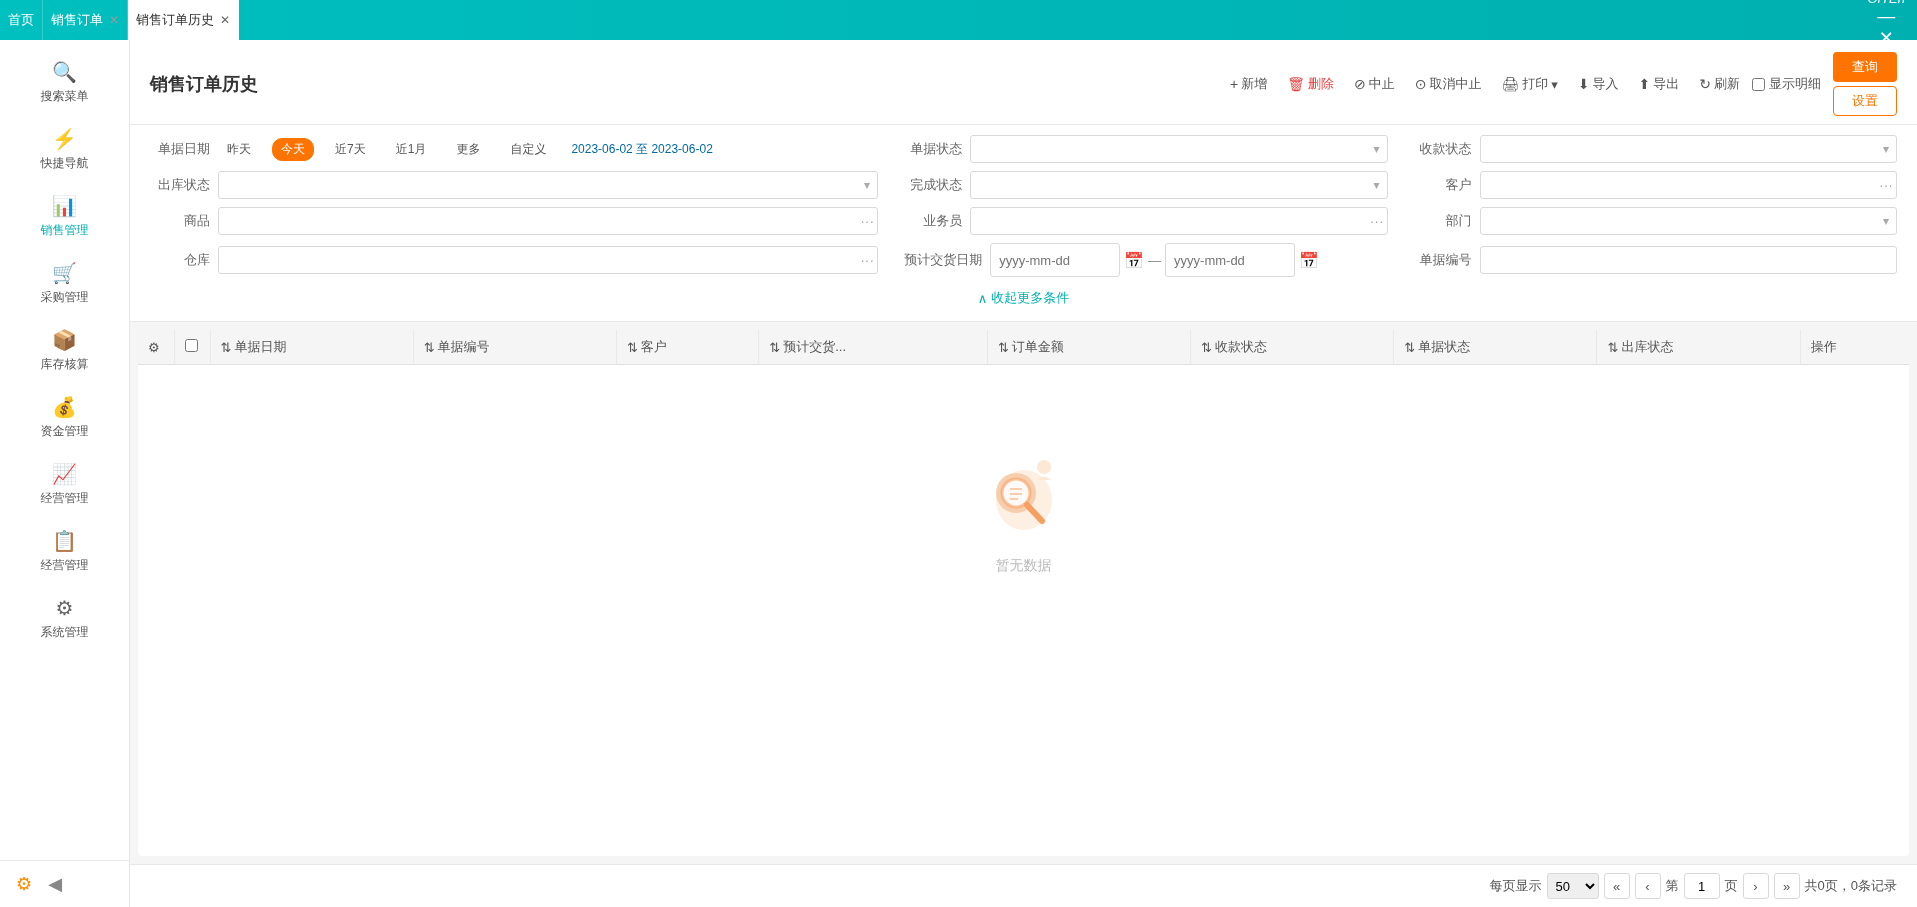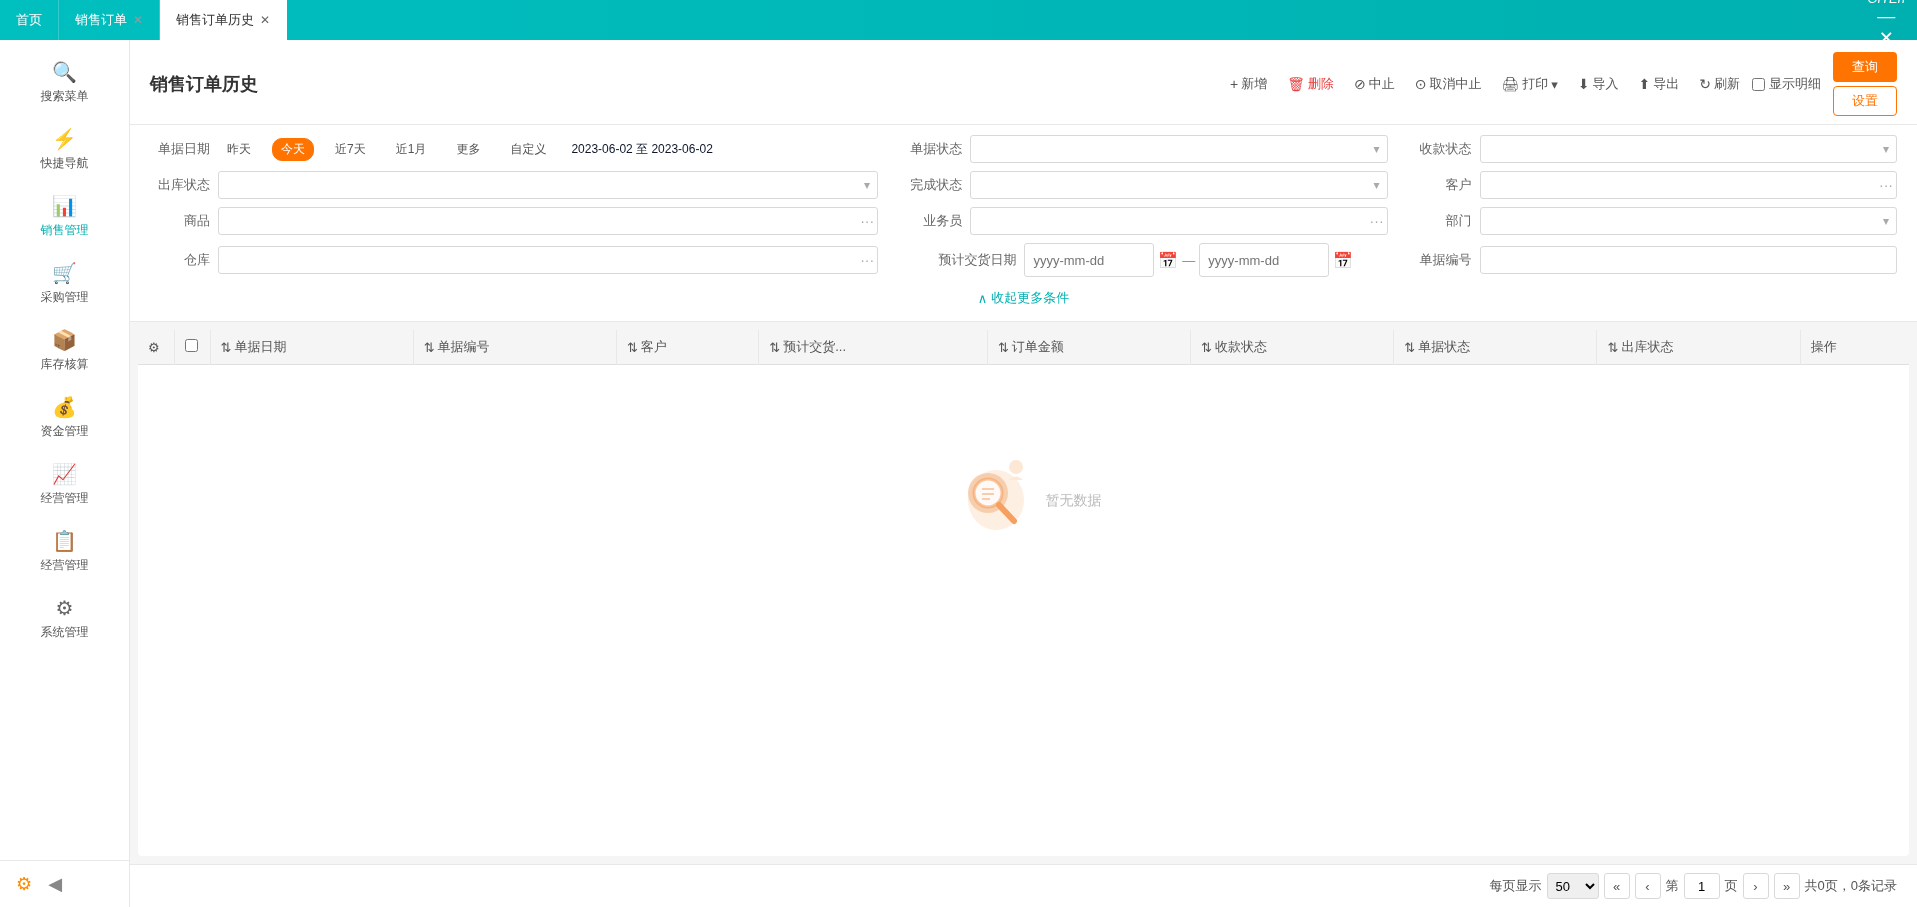--- a/index.html
+++ b/index.html
@@ -11,21 +11,21 @@
       background: linear-gradient(90deg, #00bfbf 0%, #00b0b0 100%);
       display: flex;
       align-items: center;
       padding: 0 0;
       flex-shrink: 0;
     }
     .tab-item {
       height: 40px;
       display: flex;
       align-items: center;
-      padding: 0 16px;
+      padding: 0 8px;
       font-size: 13px;
       color: #fff;
       cursor: pointer;
       white-space: nowrap;
       border-right: 1px solid rgba(255,255,255,0.2);
     }
     .tab-item.active {
       background: #fff;
       color: #333;
     }
@@ -195,21 +195,21 @@
       border: 1px solid transparent;
     }
     .date-tab.active {
       background: #ff7300;
       color: #fff;
       border-color: #ff7300;
       border-radius: 10px;
     }
     .date-range {
       font-size: 12px;
-      color: #0f172a;
+      color: #0369a1;
       margin-left: 4px;
     }
     .select-control {
       width: 100%;
       height: 28px;
       border: 1px solid #d9d9d9;
       border-radius: 3px;
       padding: 0 24px 0 8px;
       font-size: 13px;
       color: #333;
@@ -336,21 +336,21 @@
       text-align: center;
     }
     .th-checkbox {
       width: 36px;
       text-align: center;
     }
 
     
     .empty-state {
       display: flex;
-      flex-direction: row;
+      flex-direction: column;
       align-items: center;
       justify-content: center;
       padding: 80px 0 60px;
     }
     .empty-icon {
       width: 100px;
       height: 100px;
       position: relative;
       margin-bottom: 12px;
     }
@@ -635,21 +635,21 @@
 
       <div class="filter-row">
         <div class="filter-field" style="flex:1.5;">
           <span class="filter-label">仓库</span>
           <div style="position:relative;flex:1;">
             <div class="ellipsis-control"></div>
             <span class="ellipsis-btn">···</span>
           </div>
         </div>
         <div class="filter-divider"></div>
-        <div class="filter-field" style="flex:1;justify-content:center;">
+        <div class="filter-field" style="flex:1;">
           <span class="filter-label" style="min-width:80px;">预计交货日期</span>
           <div class="date-input-wrapper">
             <input type="text" class="date-input" placeholder="yyyy-mm-dd" style="">
             <span class="date-icon">📅</span>
             <span class="date-dash">—</span>
             <input type="text" class="date-input" placeholder="yyyy-mm-dd" style="">
             <span class="date-icon">📅</span>
           </div>
         </div>
         <div class="filter-divider"></div>

